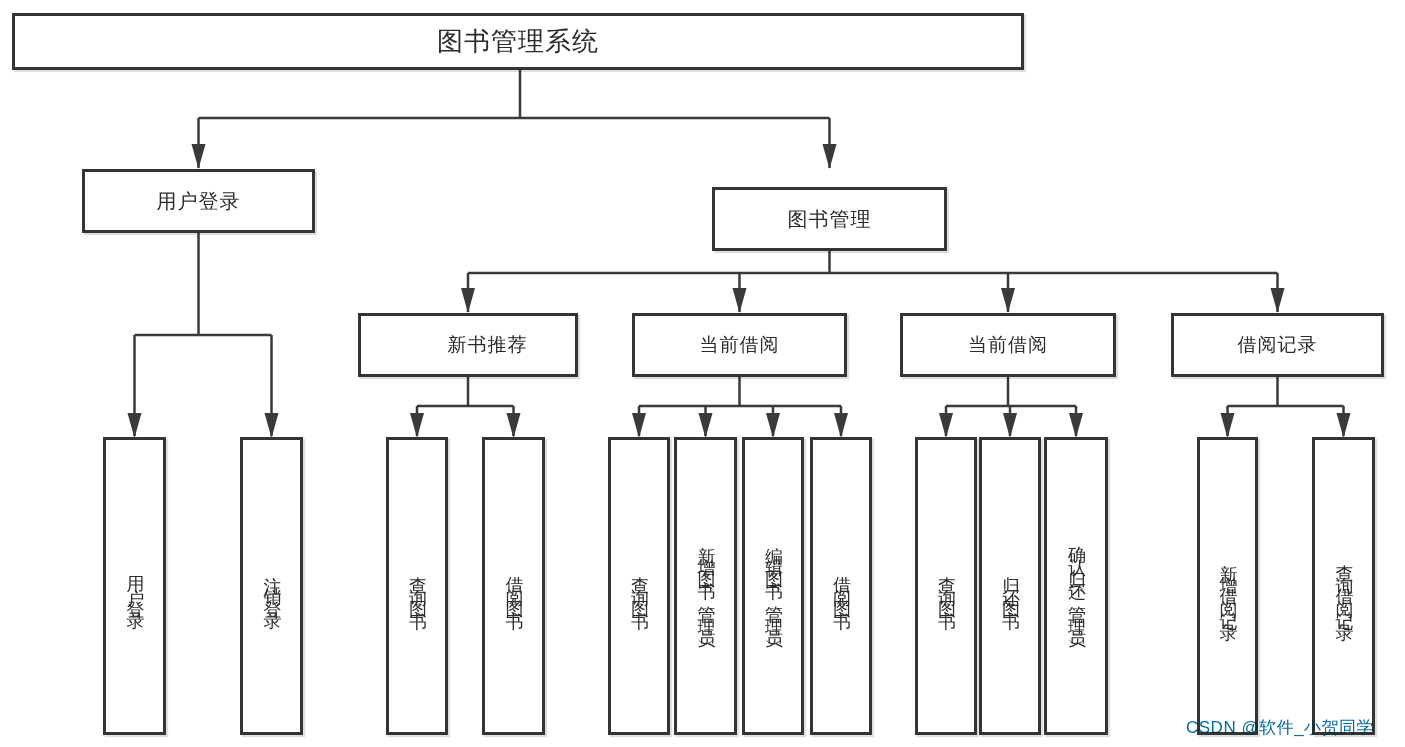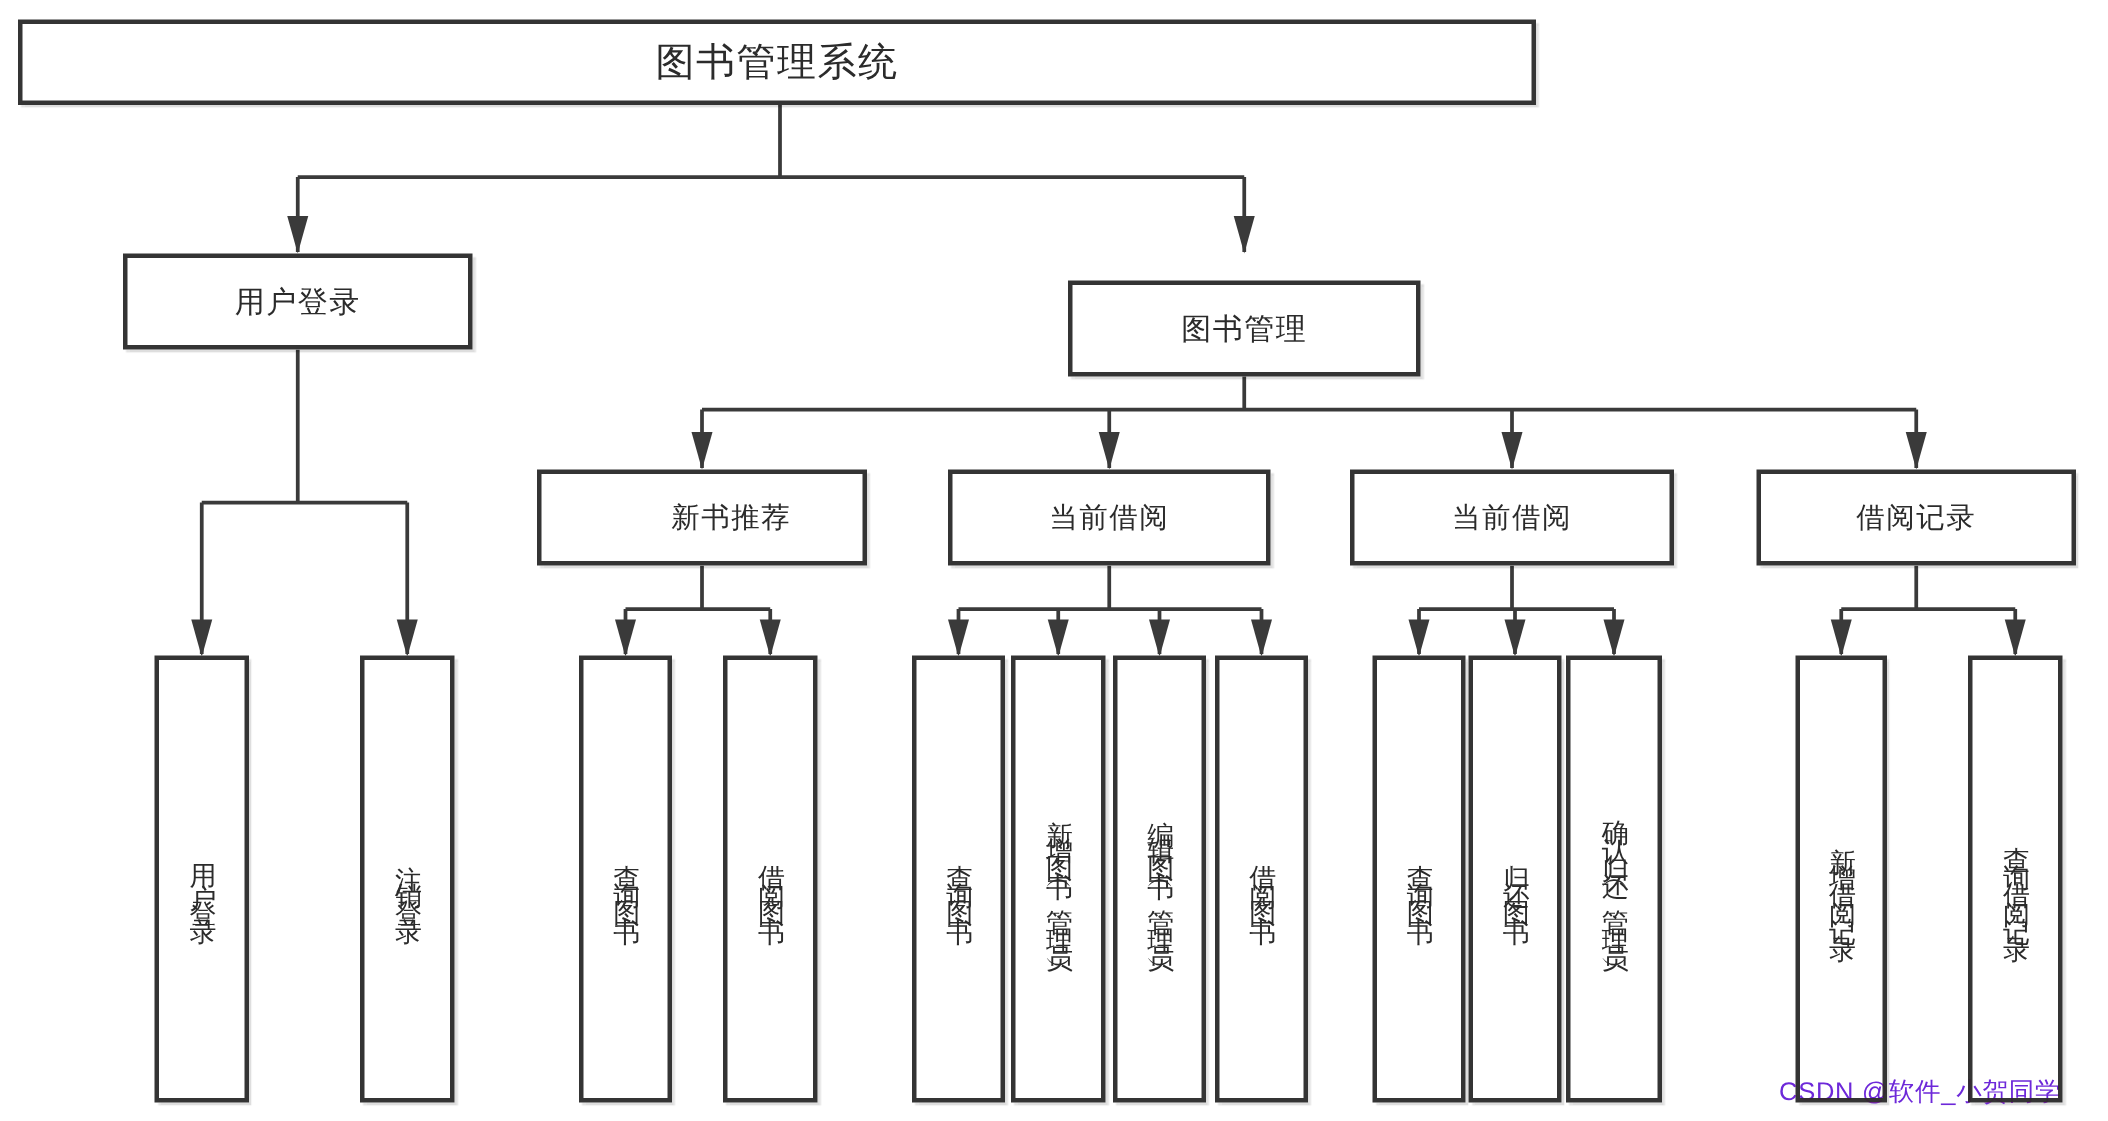--- a/index.html
+++ b/index.html
@@ -20,21 +20,21 @@
   }
   .lvl1{font-size:26px;letter-spacing:1px;}
   .lvl2{font-size:20px;letter-spacing:1px;}
   .lvl3{font-size:19px;letter-spacing:1px;}
   .leaf span{
     writing-mode:vertical-rl;text-orientation:mixed;
     font-size:18px;letter-spacing:12px;line-height:1.1;
   }
   .watermark{
     position:absolute;left:1186px;top:716px;z-index:5;
-    font-size:17px;color:#6d28d9;white-space:nowrap;letter-spacing:0.5px;
+    font-size:17px;color:#0369a1;white-space:nowrap;letter-spacing:0.5px;
     mix-blend-mode:darken;
   }
 </style>
 </head>
 <body>
 
 <div class="stage">
 
   <svg id="wires" width="1405" height="747" viewBox="0 0 1405 747">
       <path d="M520 69V118"></path>

